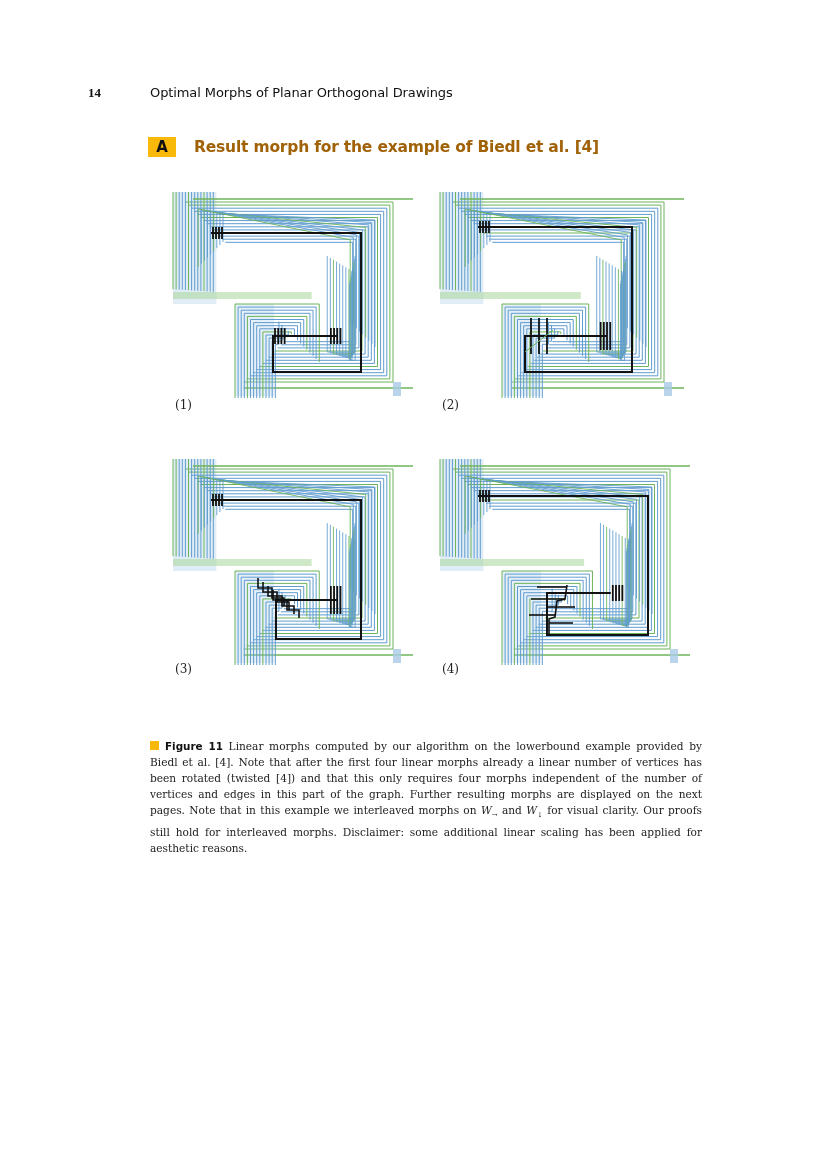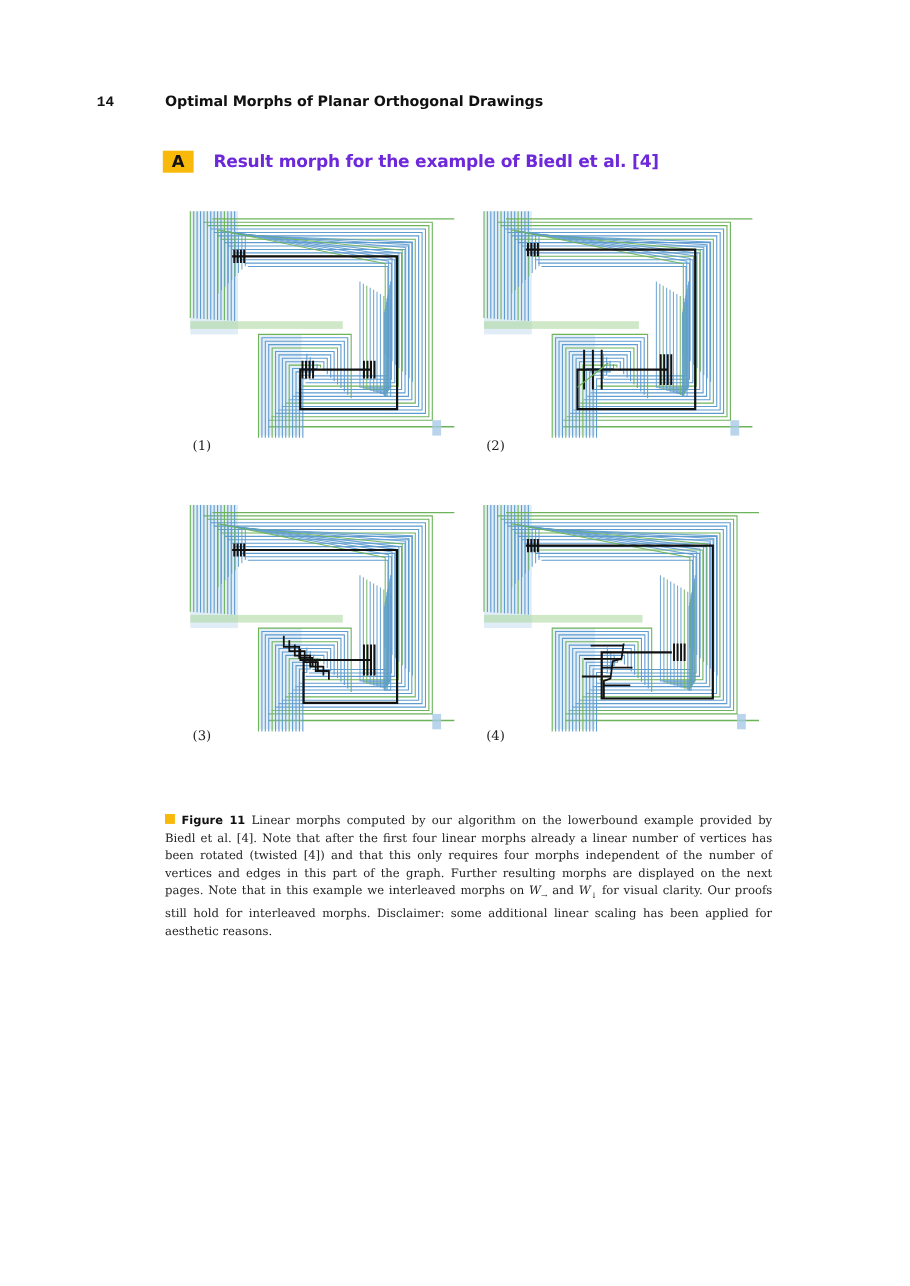--- a/index.html
+++ b/index.html
@@ -1,20 +1,20 @@
 <!DOCTYPE html>
 <html><head>
 <meta charset="utf-8">
 <style>
   html, body { margin: 0; padding: 0; background: #ffffff; }
   body { width: 827px; height: 1169px; position: relative; overflow: hidden; }
-  .page-num { position: absolute; left: 88px; top: 85px; font-family: Liberation Mono, monospace; font-weight: bold; font-size: 13px; color: #111; }
-  .running-head { position: absolute; left: 150px; top: 85px; font-family: "DejaVu Sans", sans-serif; font-weight: bold; font-size: 13px; color: #111; letter-spacing: -0.1px; }
+  .page-num { position: absolute; left: 88px; top: 85px; font-family: Liberation Serif, serif; font-weight: bold; font-size: 13px; color: #111; }
+  .running-head { position: absolute; left: 150px; top: 85px; font-family: "DejaVu Sans", sans-serif; font-weight: normal; font-size: 13px; color: #111; letter-spacing: -0.1px; }
   .sec-badge { position: absolute; left: 148px; top: 137px; width: 28px; height: 20px; background: #f9b90a; font-family: "DejaVu Sans", sans-serif; font-weight: bold; font-size: 15px; color: #111; text-align: center; line-height: 20px; }
-  .sec-title { position: absolute; left: 194px; top: 137px; font-family: "DejaVu Sans", sans-serif; font-weight: bold; font-size: 15.5px; color: #6d28d9; line-height: 20px; letter-spacing: -0.2px; }
+  .sec-title { position: absolute; left: 194px; top: 137px; font-family: "DejaVu Sans", sans-serif; font-weight: bold; font-size: 15.5px; color: #a16207; line-height: 20px; letter-spacing: -0.2px; }
   .panel { position: absolute; }
   .panel svg { display: block; }
   .panel-label { position: absolute; font-family: "DejaVu Serif", serif; font-size: 12px; color: #222; }
   .caption { position: absolute; left: 150px; top: 694px; width: 552px; font-family: "DejaVu Serif", serif; font-size: 10.6px; line-height: 16.1px; color: #222; text-align: justify; margin-top: 44px; }
   .caption .fig-sq { display: inline-block; width: 9px; height: 9px; background: #f9b90a; margin-right: 6px; vertical-align: 0px; }
   .caption .fig-label { font-family: "DejaVu Sans", sans-serif; font-weight: bold; font-size: 10.4px; color: #111; }
   .caption .math { font-style: italic; }
   .caption sub { font-size: 7px; font-style: normal; }
 </style>
 </head>

